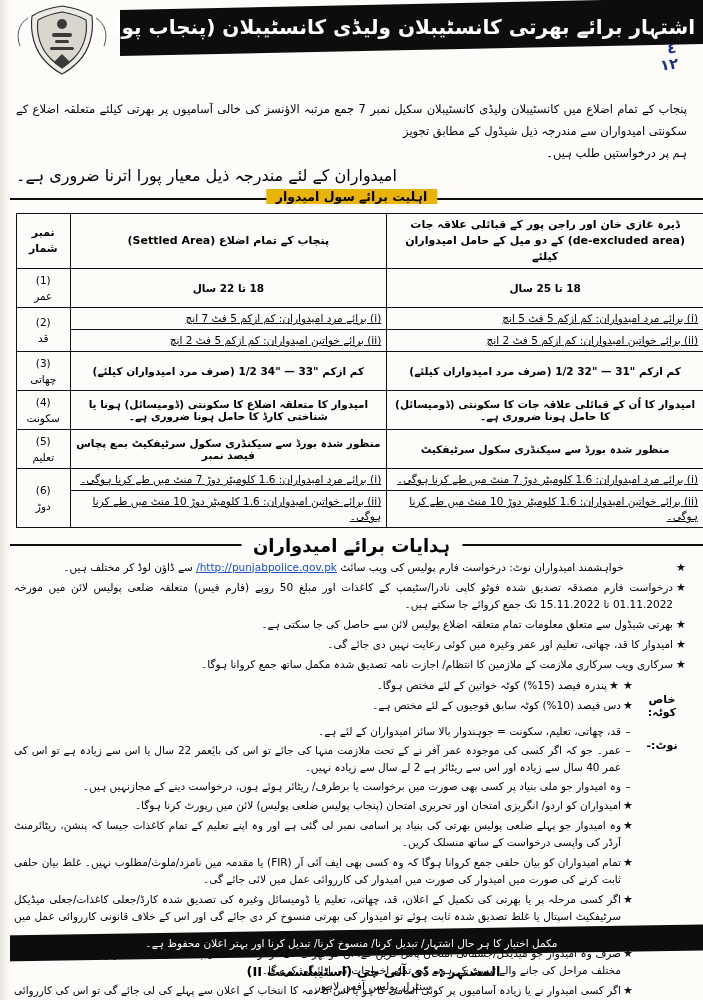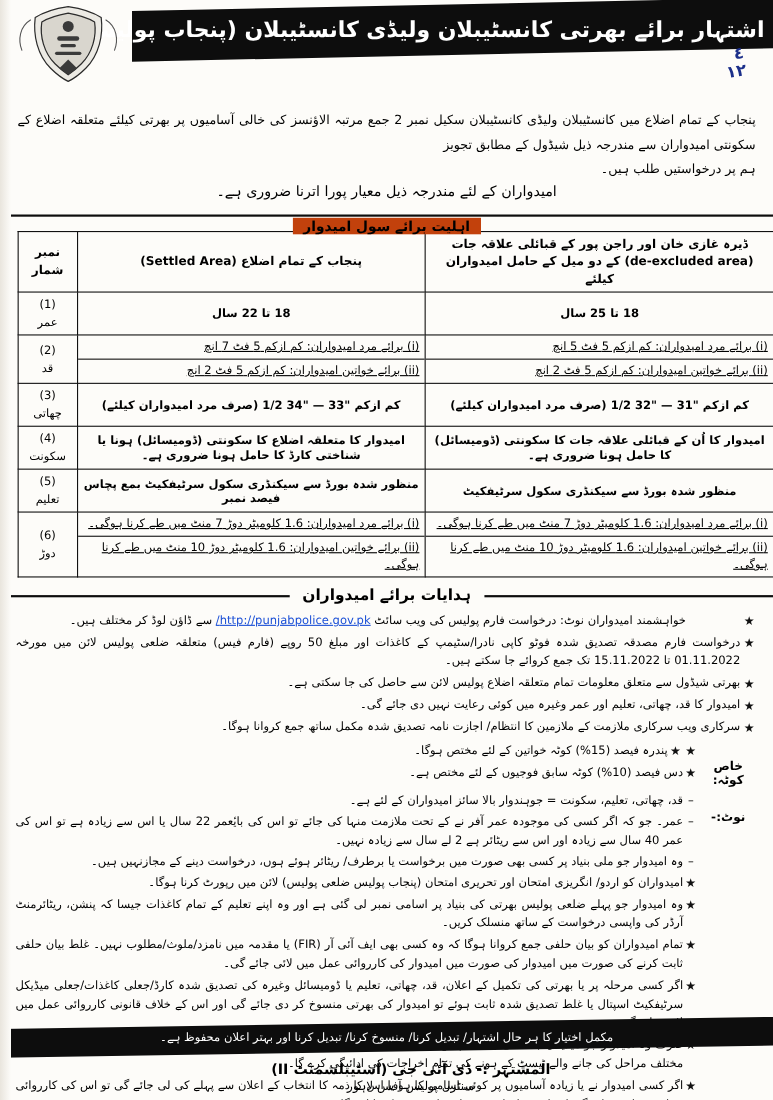--- a/index.html
+++ b/index.html
@@ -52,33 +52,33 @@
   .intro{
     direction:rtl;
     text-align:justify;
     font-size:11.5px;
     line-height:22px;
     margin:8px 16px 2px 16px;
     padding-top:4px;
   }
   .intro .ln{display:block;}
   .intro-note{
-    direction:rtl;text-align:center;font-size:13px;margin:2px 16px 4px 16px;
+    direction:rtl;text-align:left;font-size:16px;margin:2px 16px 4px 16px;
   }
 
   
   .secbar{
     position:relative;height:20px;margin:2px 0 0 0;
   }
   .secbar .bar{
     position:absolute;left:0;right:0;top:9px;height:2px;background:#0d0d0d;
   }
   .secbar .lbl{
     position:absolute;left:50%;transform:translateX(-50%);
-    top:12px;background:#c2410c;padding:0 10px;
+    top:0;background:#eab308;padding:0 10px;
     font-size:12.5px;font-weight:bold;direction:rtl;
   }
 
   
   table.elig{
     border-collapse:collapse;
     width:688px;
     margin:4px 15px 0 16px;
     direction:rtl;
     font-size:10.5px;
@@ -103,21 +103,21 @@
   }
   .splitcell .half.top{border-bottom:1px solid #111;}
 
   
   .instrbar{
     position:relative;height:20px;margin:7px 0 0 0;
   }
   .instrbar .bar{position:absolute;left:0;right:0;top:9px;height:2px;background:#0d0d0d;}
   .instrbar .lbl{
     position:absolute;left:50%;transform:translateX(-50%);top:0;
-    background:#fdfcf9;padding:0 12px;font-size:14px;font-weight:bold;direction:rtl;
+    background:#fdfcf9;padding:0 12px;font-size:18px;font-weight:bold;direction:rtl;
   }
 
   .ilist{direction:rtl;margin:4px 14px 0 14px;font-size:10.5px;}
   .irow{display:flex;align-items:flex-start;margin-bottom:3px;}
   .irow .star{
     width:16px;flex:0 0 16px;text-align:center;color:#111;font-size:11px;line-height:17px;
   }
   .irow .txt{flex:1;line-height:17px;text-align:justify;}
   .irow .txt.ctr{text-align:center;}
   .link{color:#1a4fd6;}
@@ -185,21 +185,21 @@
       </svg>
     </div>
 
     <div class="stamp">
       <span>٤</span>
       <span class="n2">١٢</span>
     </div>
   </div>
 
   <div class="intro">
-    <span class="ln">پنجاب کے تمام اضلاع میں کانسٹیبلان ولیڈی کانسٹیبلان سکیل نمبر 2 جمع مرتبہ الاؤنسز کی خالی آسامیوں پر بھرتی کیلئے متعلقہ اضلاع کے سکونتی امیدواران سے مندرجہ ذیل شیڈول کے مطابق تجویز</span>
+    <span class="ln">پنجاب کے تمام اضلاع میں کانسٹیبلان ولیڈی کانسٹیبلان سکیل نمبر 7 جمع مرتبہ الاؤنسز کی خالی آسامیوں پر بھرتی کیلئے متعلقہ اضلاع کے سکونتی امیدواران سے مندرجہ ذیل شیڈول کے مطابق تجویز</span>
     <span class="ln">ہم پر درخواستیں طلب ہیں۔</span>
   </div>
   <div class="intro-note">امیدواران کے لئے مندرجہ ذیل معیار پورا اترنا ضروری ہے۔</div>
 
   <div class="secbar">
     <div class="bar"></div>
     <div class="lbl">اہلیت برائے سول امیدوار</div>
   </div>
 
   <table class="elig">

